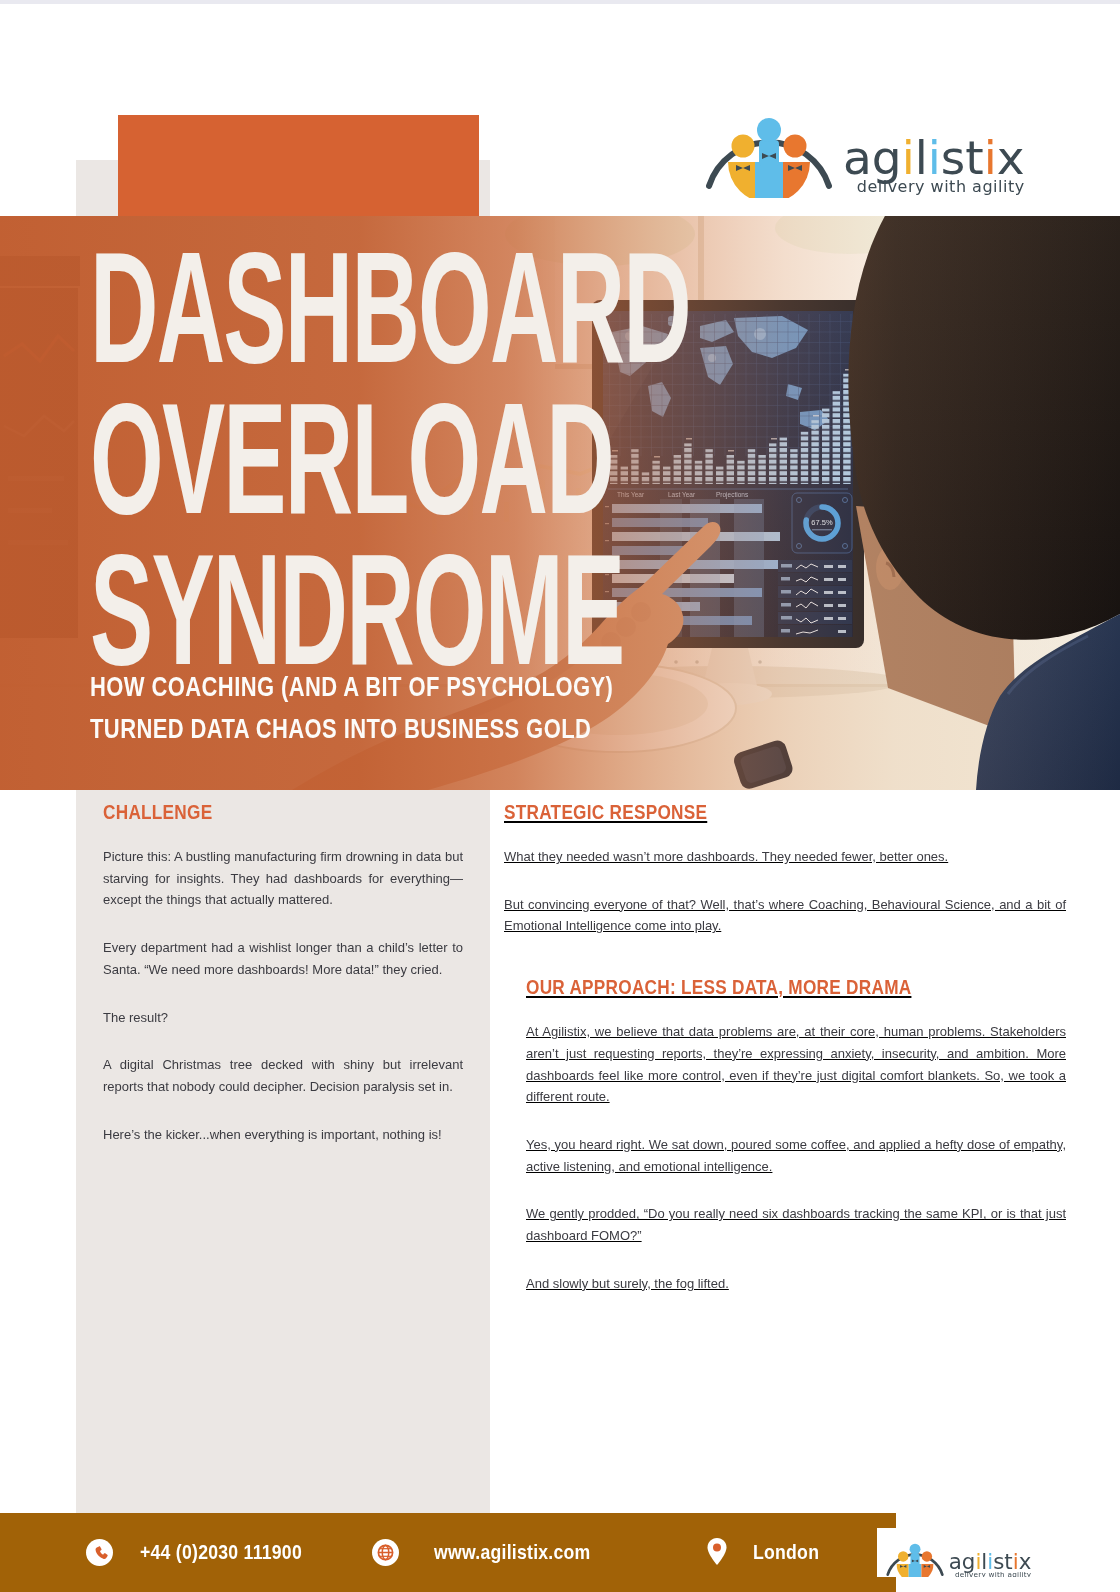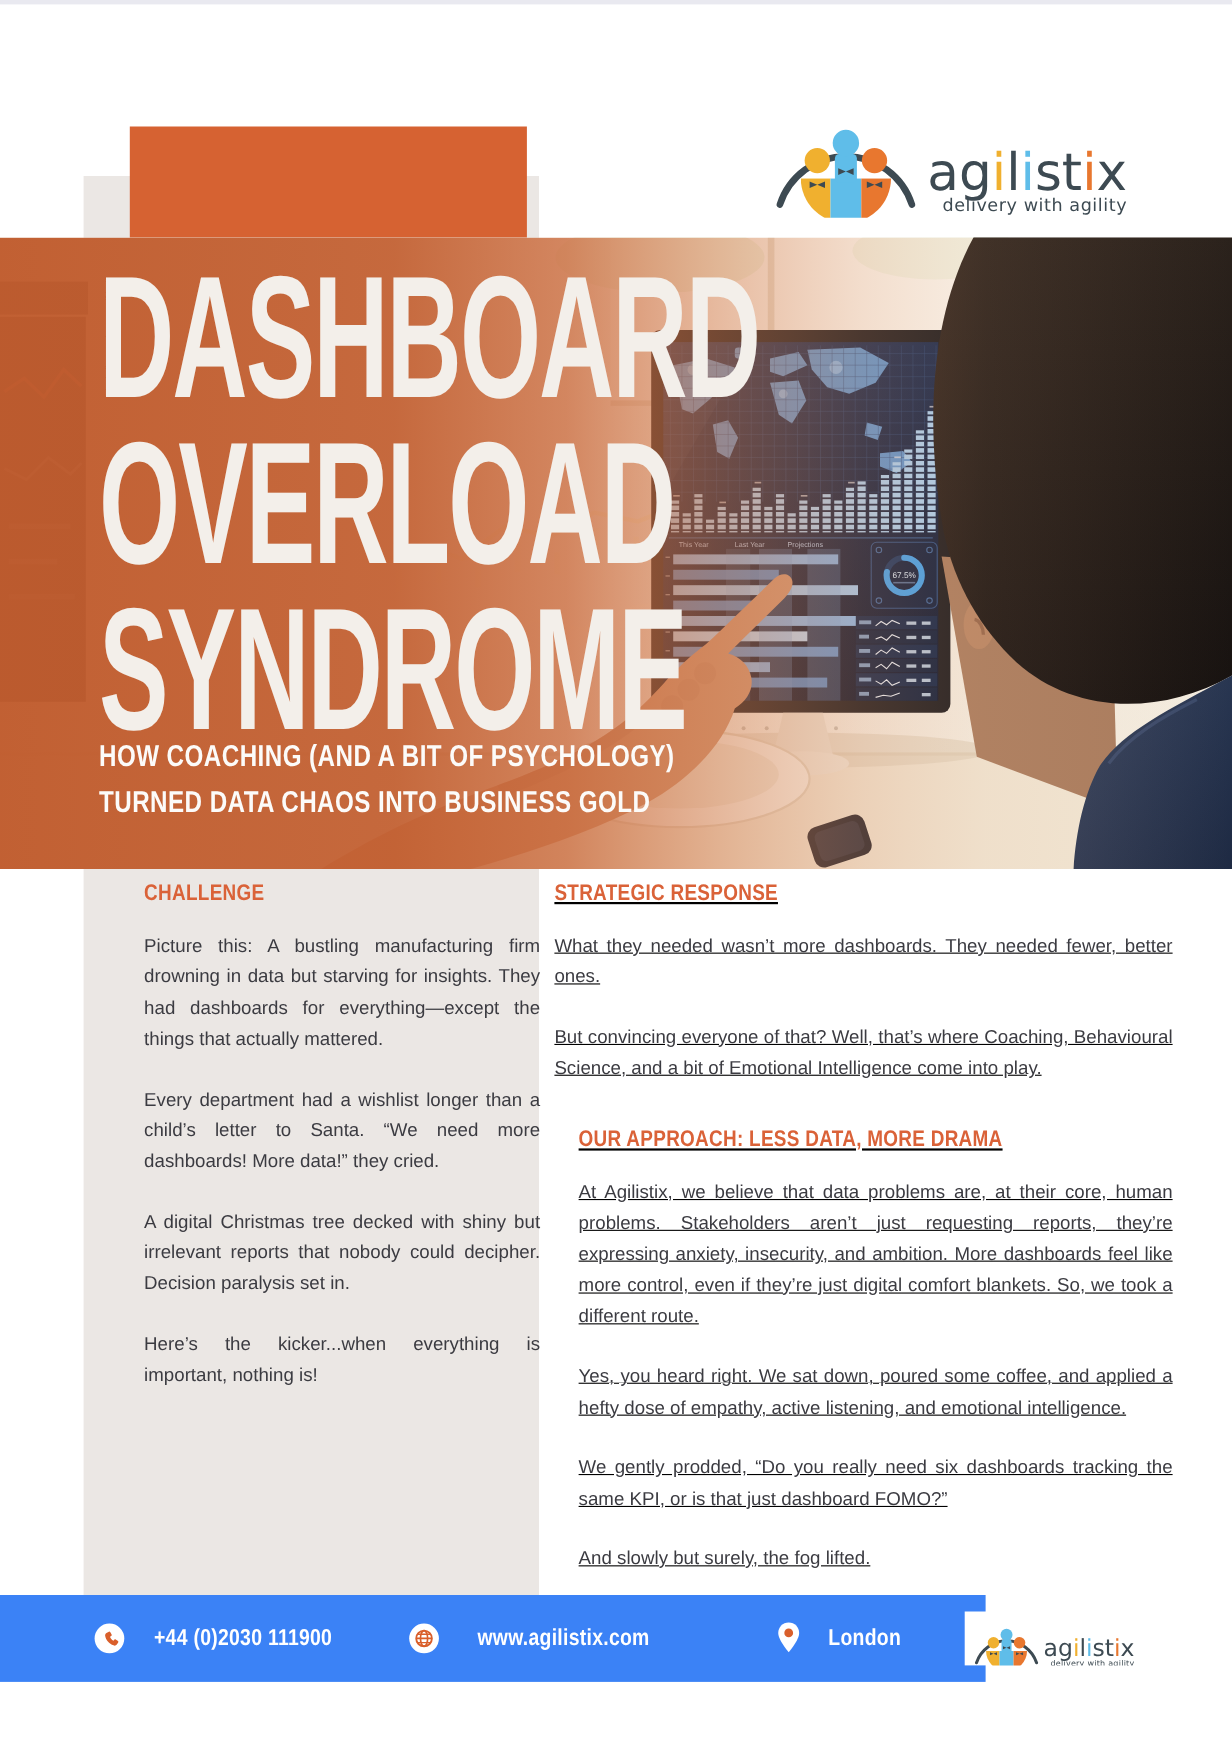--- a/index.html
+++ b/index.html
@@ -18,29 +18,29 @@
 
   
   .hero{position:absolute;left:0;top:216px;width:992px;height:574px;}
   .hero svg{display:block;}
   .hero-title{position:absolute;left:90px;top:16px;}
   .hero-title .line{font-size:158px;line-height:151px;font-weight:700;color:#F3EFEA;letter-spacing:-3px;transform:scaleX(.60);transform-origin:0 0;white-space:nowrap;}
   .hero-sub{position:absolute;left:90px;top:450px;}
   .hero-sub .sline{font-size:27.5px;line-height:42px;font-weight:700;color:#FCFBF9;letter-spacing:.5px;transform:scaleX(.80);transform-origin:0 0;white-space:nowrap;}
 
   
-  .col-left{position:absolute;left:103px;top:800px;width:360px;margin-left:28px;}
+  .col-left{position:absolute;left:103px;top:800px;width:360px;}
   .col-right{position:absolute;left:504px;top:800px;width:562px;text-decoration:underline;}
   .sec-head{font-size:20.5px;font-weight:700;color:#DA6238;letter-spacing:.3px;transform:scaleX(.84);transform-origin:0 0;margin:0 0 22px 0;white-space:nowrap;}
-  .bodyp{font-size:17px;line-height:1.67;color:#3B3B41;text-align:justify;margin:0 0 26px 0;}
+  .bodyp{font-size:13px;line-height:1.67;color:#3B3B41;text-align:justify;margin:0 0 26px 0;}
   .approach{margin-left:22px;margin-top:38px;}
   .approach .sec-head{margin-bottom:22px;}
 
   
-  .footer{position:absolute;left:0;top:1450px;width:896px;height:79px;background:#3b82f6;}
+  .footer{position:absolute;left:0;top:1513px;width:896px;height:79px;background:#a16207;}
   .icon-circle{position:absolute;width:27px;height:27px;border-radius:50%;background:#ffffff;display:flex;align-items:center;justify-content:center;}
   .f-text{position:absolute;top:27px;font-size:21px;font-weight:700;color:#ffffff;letter-spacing:.3px;transform:scaleX(.84);transform-origin:0 0;white-space:nowrap;}
   .pin-wrap{position:absolute;left:706px;top:24px;width:22px;height:30px;}
   .logo-card{position:absolute;left:877px;top:15px;width:226px;height:49px;background:#ffffff;display:flex;align-items:center;padding-left:8px;box-sizing:border-box;overflow:hidden;}
   .logo-mini{display:flex;align-items:flex-end;gap:8px;transform:scale(.455);transform-origin:0 60%;}
 </style>
 </head>
 <body>
 
 <div class="page">
@@ -351,20 +351,21 @@
     <div class="hero-sub">
       <div class="sline">HOW COACHING (AND A BIT OF PSYCHOLOGY)</div>
       <div class="sline">TURNED DATA CHAOS INTO BUSINESS GOLD</div>
     </div>
   </div>
 
   <div class="col-left">
     <div class="sec-head">CHALLENGE</div>
     <p class="bodyp">Picture this: A bustling manufacturing firm drowning in data but starving for insights. They had dashboards for everything—except the things that actually mattered.</p>
     <p class="bodyp">Every department had a wishlist longer than a child’s letter to Santa. “We need more dashboards! More data!” they cried.</p>
+    <p class="bodyp">The result?</p>
     <p class="bodyp">A digital Christmas tree decked with shiny but irrelevant reports that nobody could decipher. Decision paralysis set in.</p>
     <p class="bodyp">Here’s the kicker...when everything is important, nothing is!</p>
   </div>
 
   <div class="col-right">
     <div class="sec-head">STRATEGIC RESPONSE</div>
     <p class="bodyp">What they needed wasn’t more dashboards. They needed fewer, better ones.</p>
     <p class="bodyp">But convincing everyone of that? Well, that’s where Coaching, Behavioural Science, and a bit of Emotional Intelligence come into play.</p>
     <div class="approach">
       <div class="sec-head">OUR APPROACH: LESS DATA, MORE DRAMA</div>

